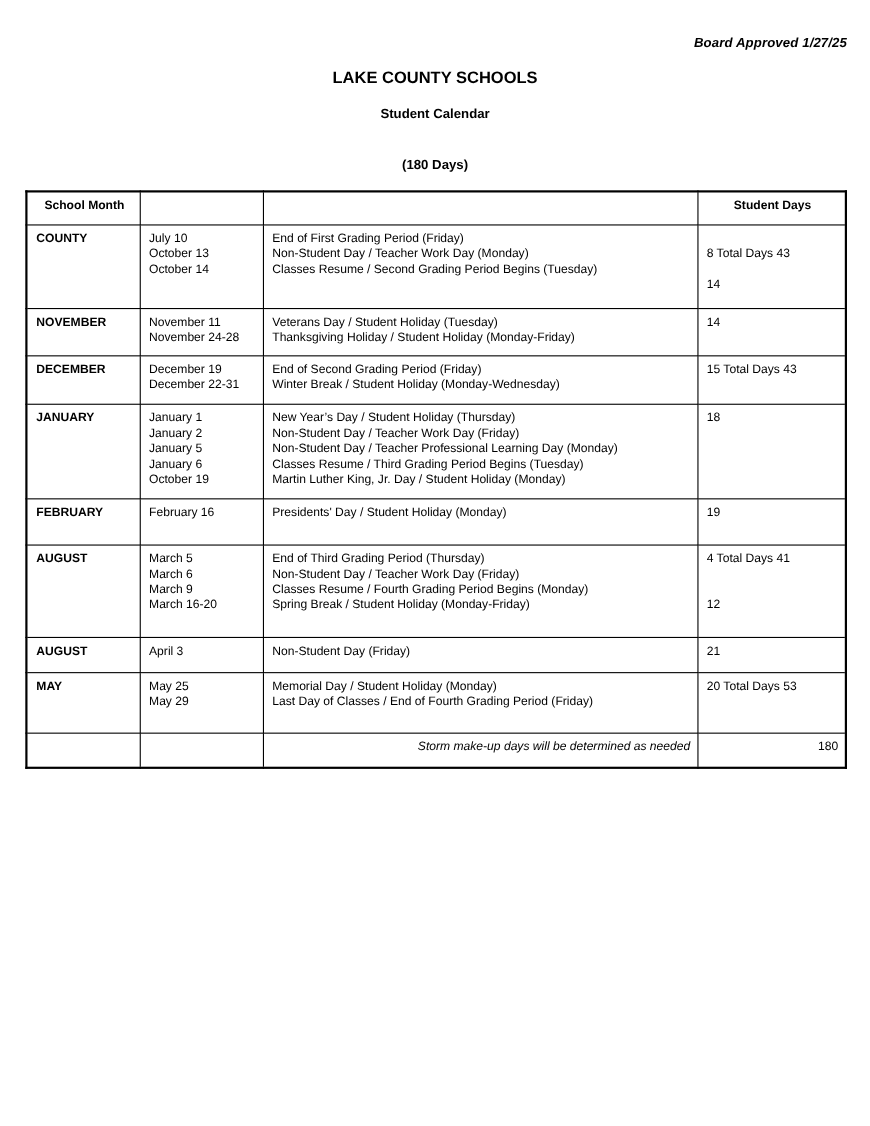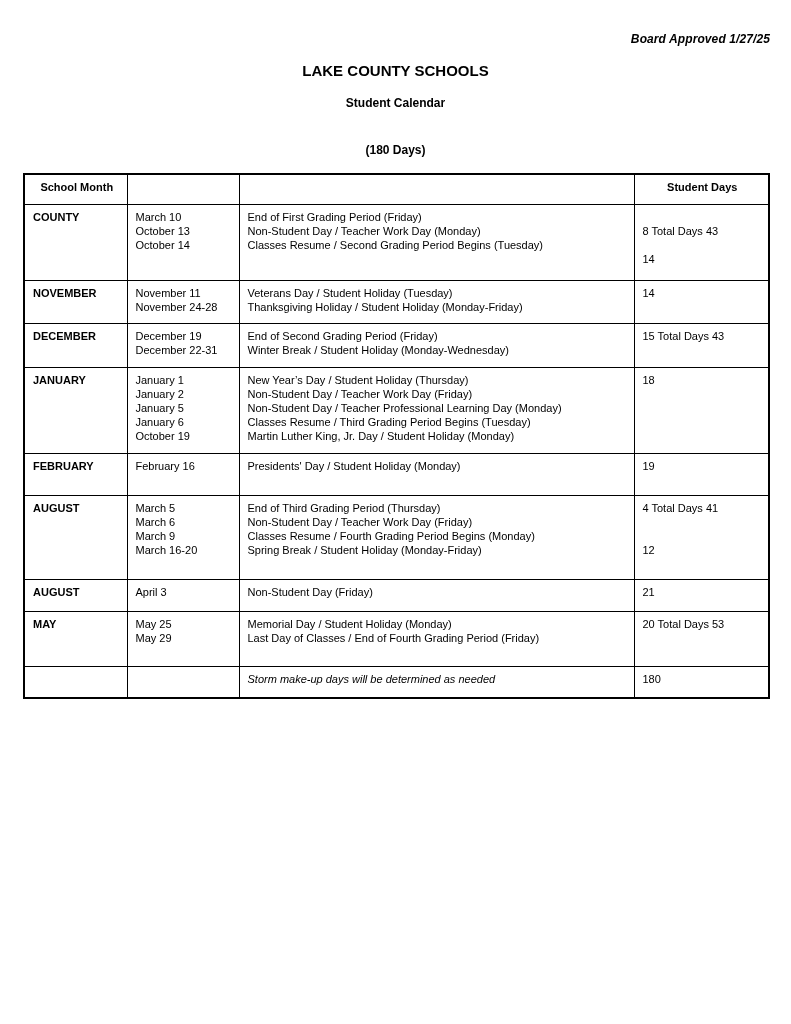--- a/index.html
+++ b/index.html
@@ -79,21 +79,21 @@
         <th>School Month</th>
         <th></th>
         <th></th>
         <th>Student Days</th>
       </tr>
     </thead>
     <tbody id="calendar-body">
         <tr style="height: 76px;">
           <td class="month-cell">COUNTY</td>
           <td class="dates-cell">
-            <div class="line">March 10</div>
+            <div class="line">July 10</div>
             <div class="line">October 13</div>
             <div class="line">October 14</div>
           </td>
           <td class="events-cell">
             <div class="line">End of First Grading Period (Friday)</div>
             <div class="line">Non-Student Day / Teacher Work Day (Monday)</div>
             <div class="line">Classes Resume / Second Grading Period Begins (Tuesday)</div>
           </td>
           <td class="days-cell">
             <div class="line"></div>
@@ -202,21 +202,21 @@
             <div class="line">May 29</div>
           </td>
           <td class="events-cell">
             <div class="line">Memorial Day / Student Holiday (Monday)</div>
             <div class="line">Last Day of Classes / End of Fourth Grading Period (Friday)</div>
           </td>
           <td class="days-cell">
             <div class="line">20 Total Days 53</div>
           </td>
         </tr>
-        <tr style="height: 32px;">
+        <tr style="height: 32px; text-align: right;">
           <td class="month-cell"></td>
           <td class="dates-cell"></td>
           <td class="events-cell italic">
             <div class="line">Storm make-up days will be determined as needed</div>
           </td>
           <td class="days-cell">
             <div class="line">180</div>
           </td>
         </tr>
       </tbody>

